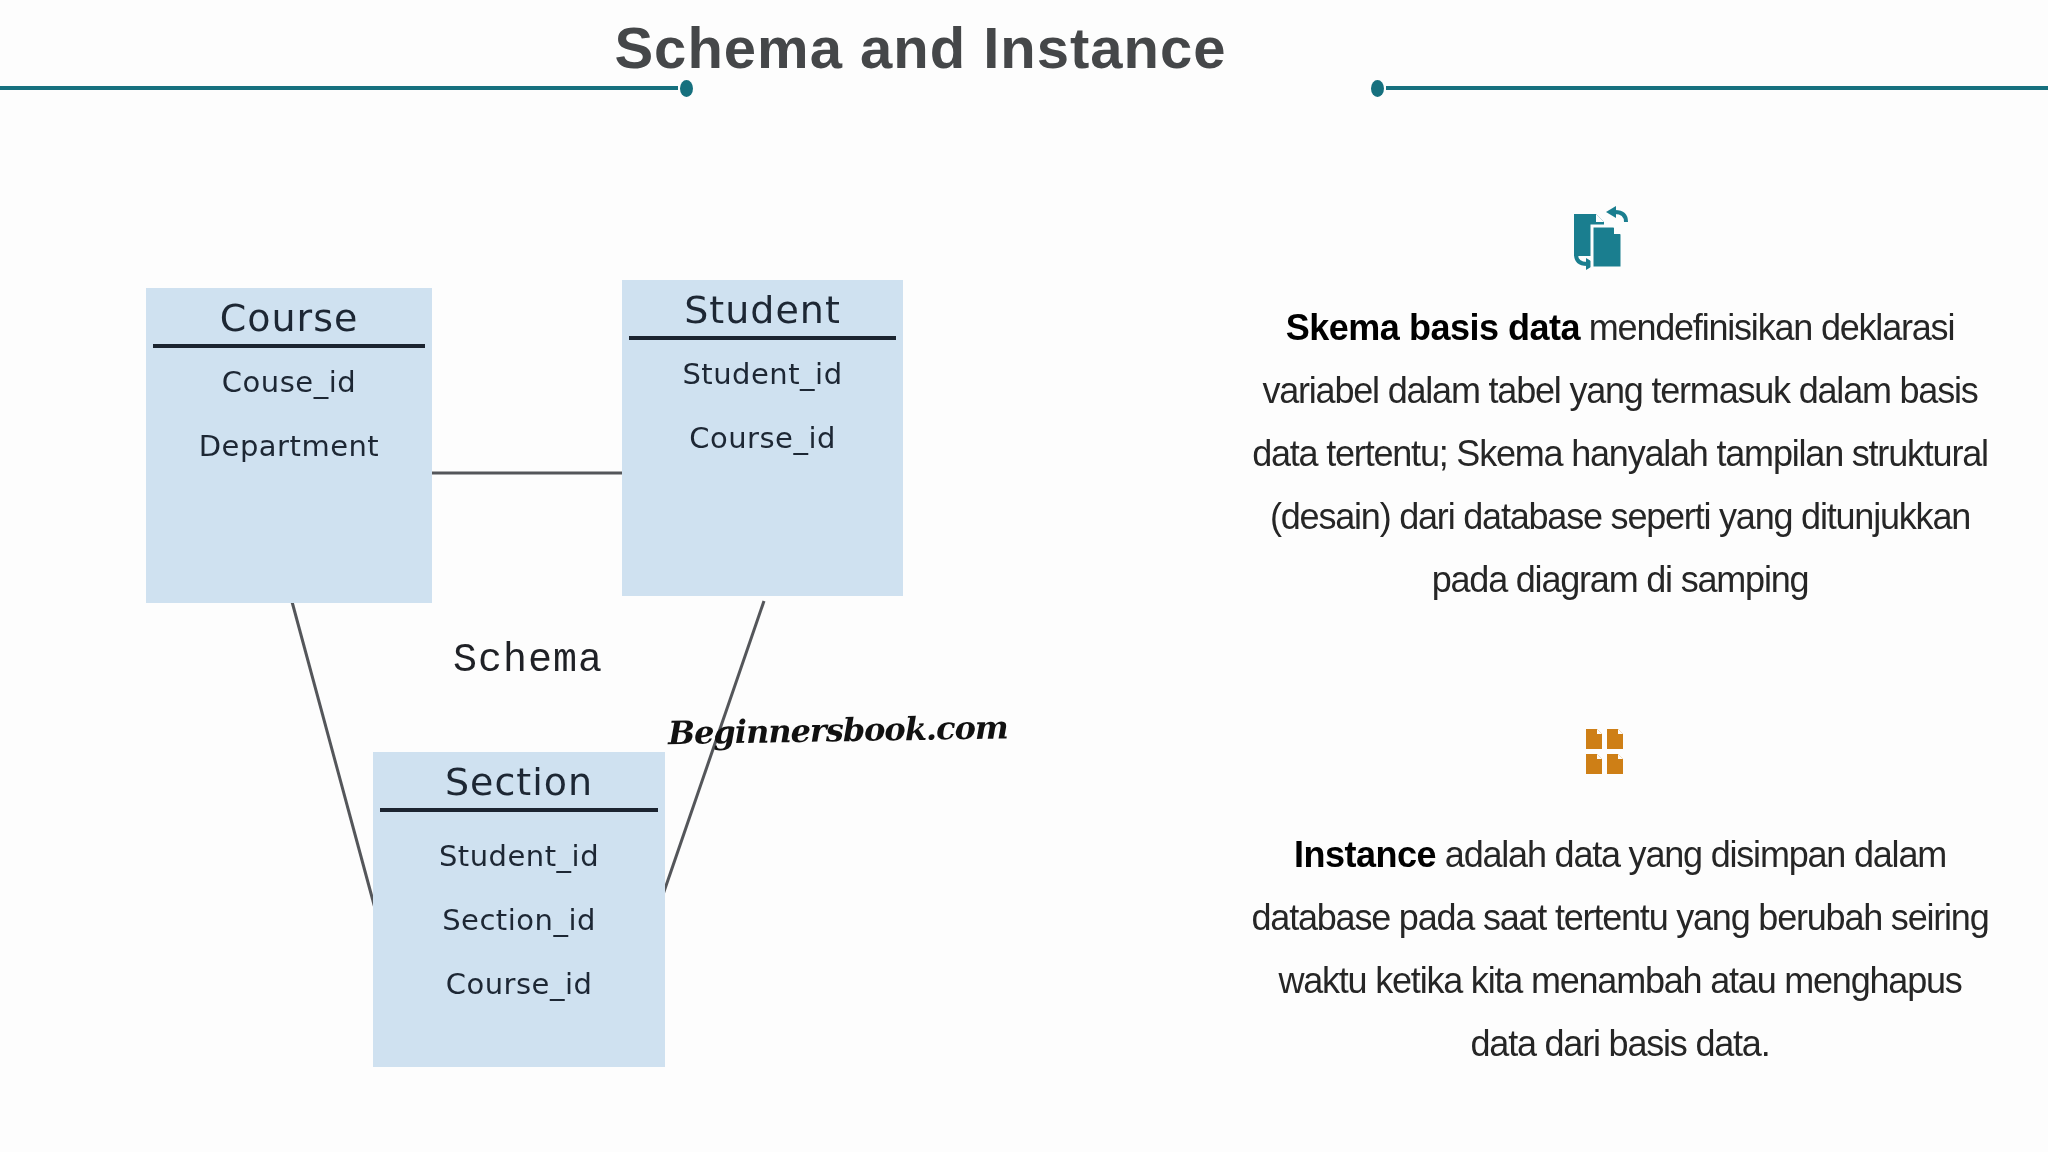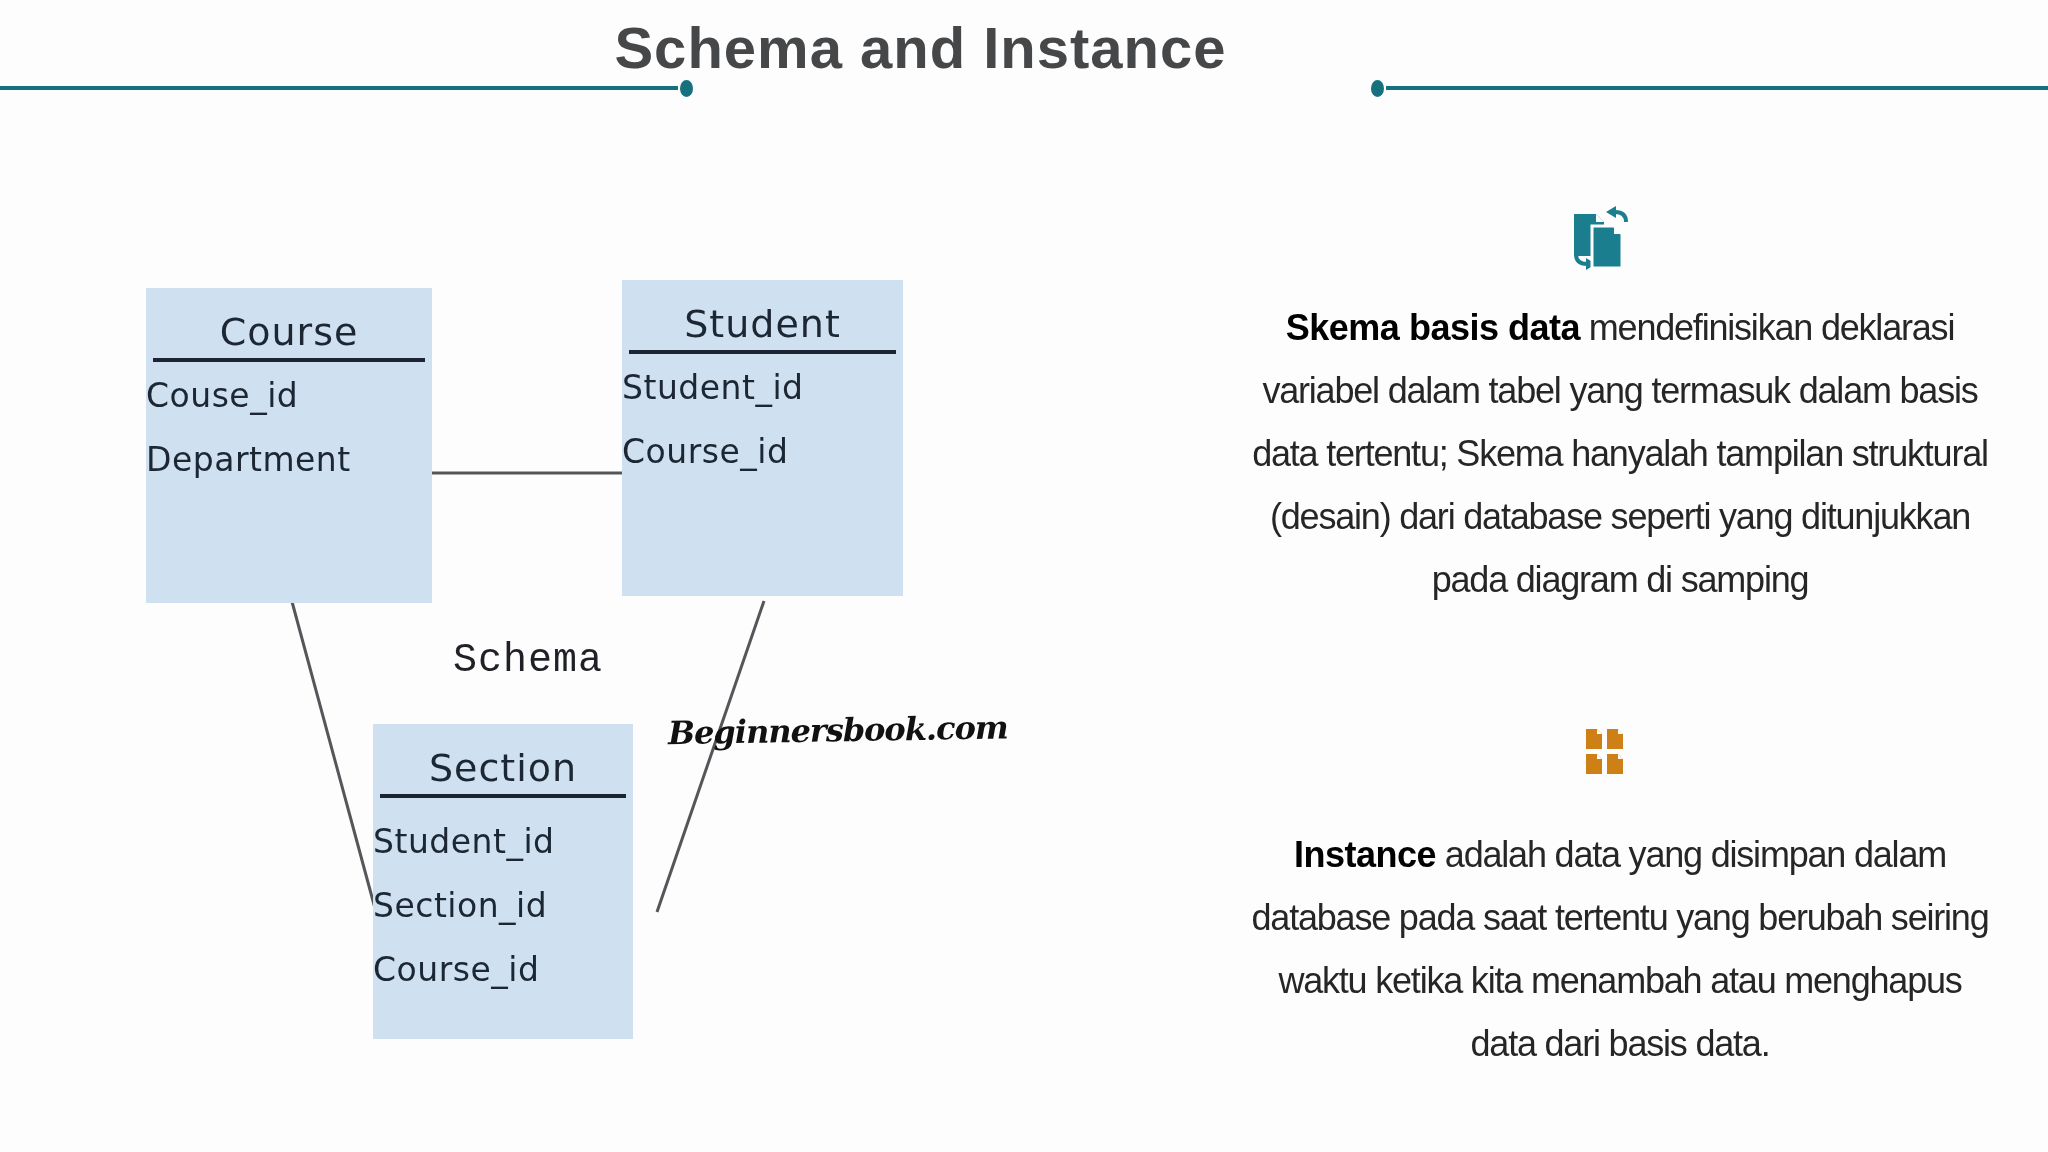--- a/index.html
+++ b/index.html
@@ -29,30 +29,30 @@
   .dot-right{left:1371px;}
 
   
   .table-box{
     position:absolute;
     background:var(--table_fill,#cfe1f0);
     font-family:"DejaVu Sans",sans-serif;
     color:var(--table_text,#1d2734);
   }
   .table-title{
-    padding-top:18px;height:52px;
+    padding-top:4px;height:52px;
     display:flex;align-items:center;justify-content:center;
     font-size:38px;letter-spacing:1px;
   }
   .table-rule{border-top:4px solid var(--table_line,#1b2430);margin:0 7px;}
   .table-fields{padding-top:2px;}
   .table-box.section .table-fields{padding-top:12px;}
   .table-field{
-    height:64px;line-height:64px;
-    font-size:33px;letter-spacing:0.5px;
+    height:64px;line-height:64px;text-align:center;
+    font-size:29px;letter-spacing:0.5px;
   }
   .schema-label{
     position:absolute;left:408px;top:638px;width:240px;
     text-align:center;font-family:Liberation Mono, monospace;
     font-size:40px;color:#1f2126;letter-spacing:1px;
   }
   .watermark{
     position:absolute;left:668px;top:712px;width:260px;
     font-family:"DejaVu Serif",serif;font-style:italic;font-weight:bold;
     font-size:32px;color:var(--watermark_black,#111);letter-spacing:-1px;
@@ -103,21 +103,21 @@
 
   <div class="table-box" style="left:622px;top:280px;width:281px;height:316px">
     <div class="table-title">Student</div>
     <div class="table-rule"></div>
     <div class="table-fields">
       <div class="table-field">Student_id</div>
       <div class="table-field">Course_id</div>
     </div>
   </div>
 
-  <div class="table-box section" style="left:373px;top:724px;width:260px;height:315px">
+  <div class="table-box section" style="left:373px;top:752px;width:292px;height:315px">
     <div class="table-title">Section</div>
     <div class="table-rule"></div>
     <div class="table-fields">
       <div class="table-field">Student_id</div>
       <div class="table-field">Section_id</div>
       <div class="table-field">Course_id</div>
     </div>
   </div>
 
   <div class="schema-label">Schema</div>

